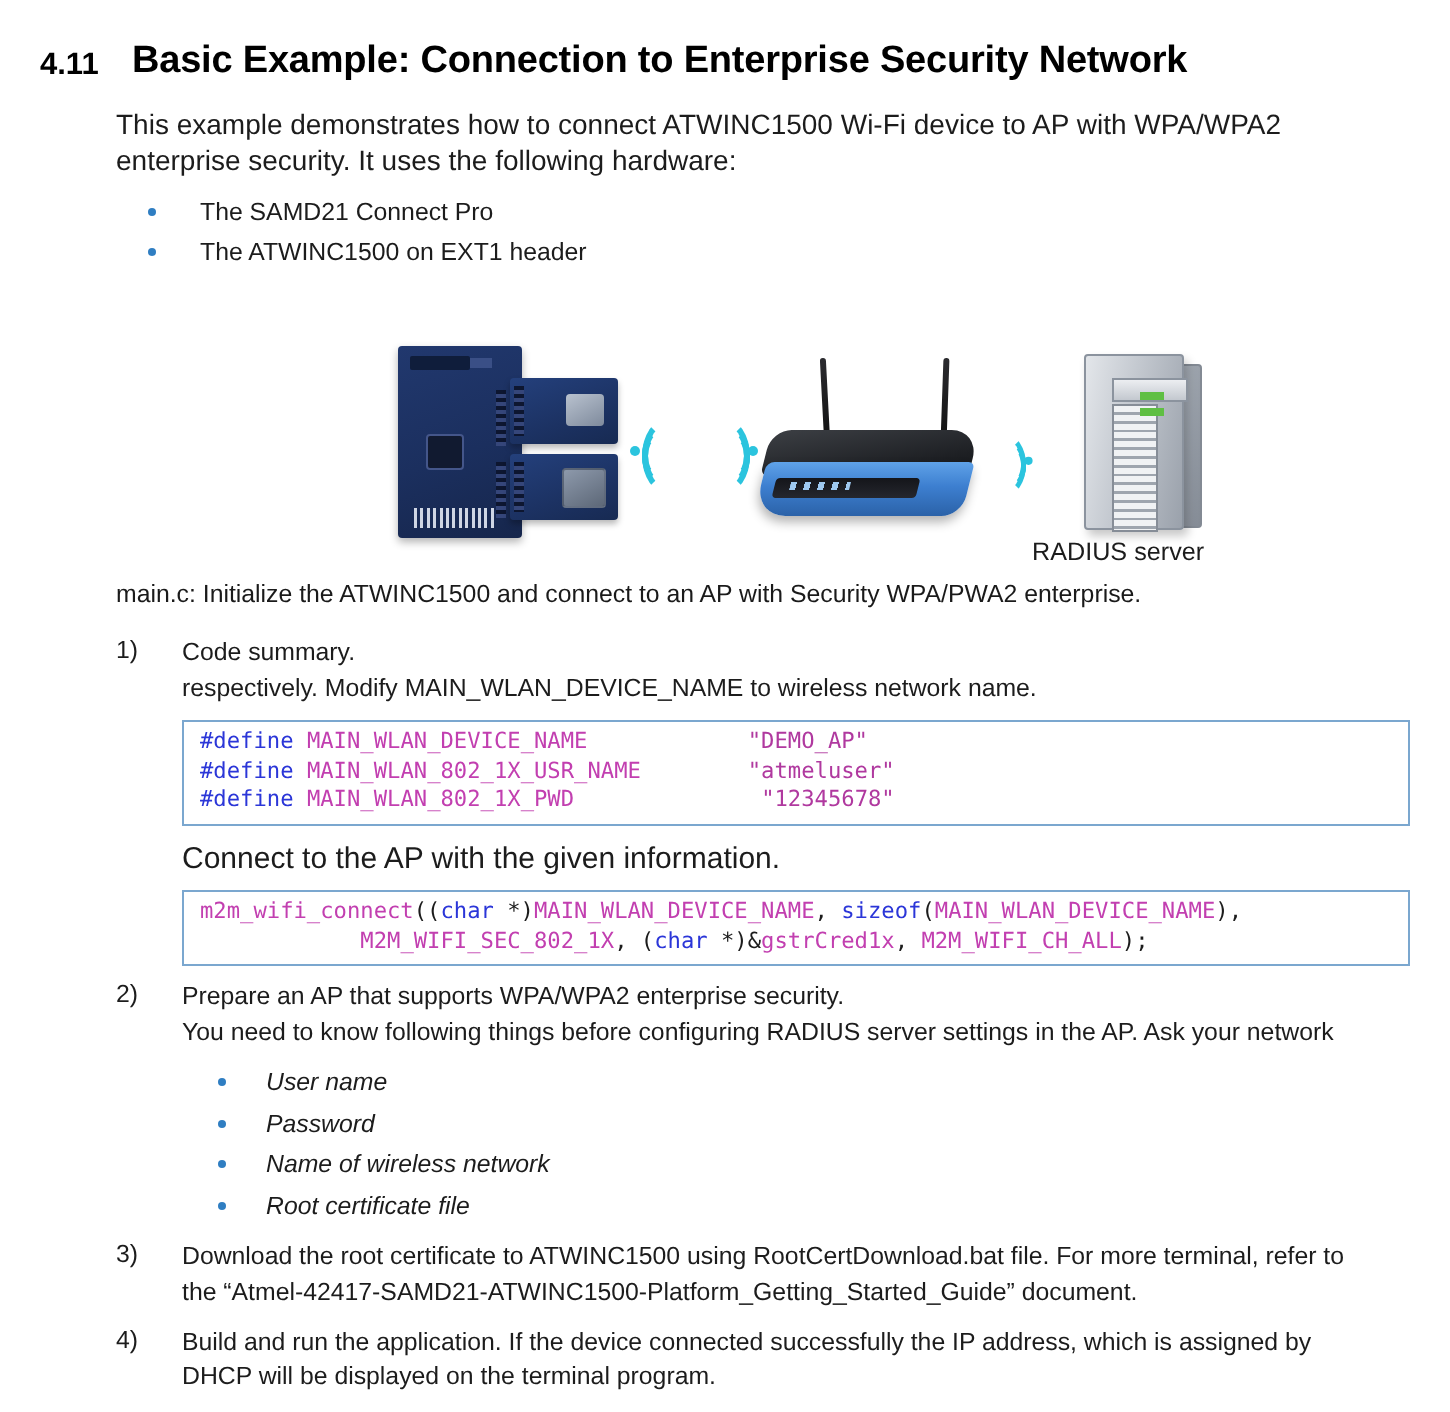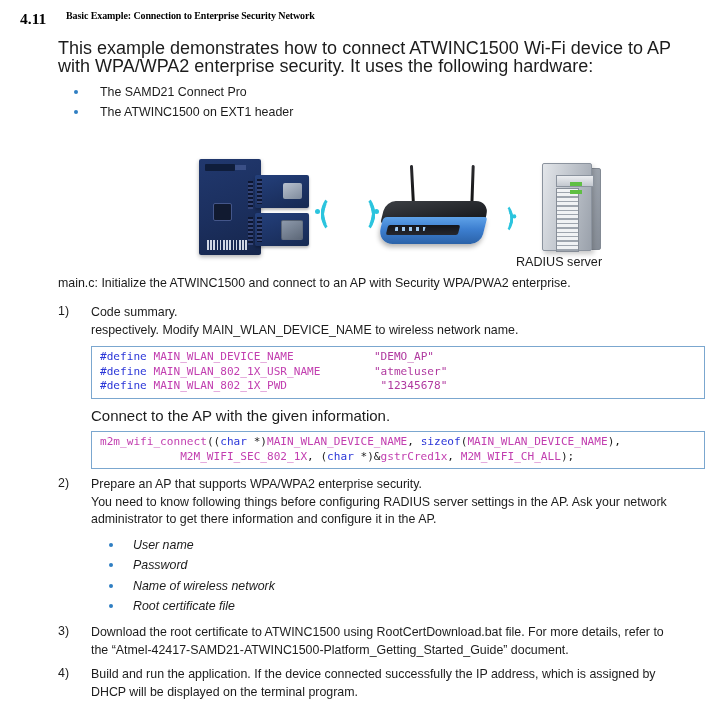--- a/index.html
+++ b/index.html
@@ -12,46 +12,45 @@
     height: 706px;
     position: relative;
     font-family: "Liberation Sans", sans-serif;
     color: #1a1a1a;
     overflow: hidden;
   }
 
   
   .heading {
     display: flex;
-    align-items: flex-start;
-    margin: 10px 0 0 0;
+    align-items: flex-end;
+    margin: 20px 0 0 0;
     padding: 0 20px;
-    font-family: Liberation Serif, serif;
   }
   .heading-num {
     font-size: 15.5px;
     font-weight: bold;
     color: #000;
     width: 46px;
     flex: none;
   }
   .heading-title {
-    font-size: 10px;
+    font-size: 19px;
     font-weight: bold;
     color: #000;
     letter-spacing: -0.1px;
   }
 
   
   .indent {
     margin-left: 58px;
     margin-right: 20px;
   }
   p.para {
-    font-size: 18px;
+    font-size: 14px;
     line-height: 17.5px;
     margin: 12px 0 0 0;
     color: #1c1c1c;
   }
 
   
   ul.bullets {
     list-style: none;
     margin: 7px 0 0 0;
     padding: 0;
@@ -447,32 +446,31 @@
       <div class="note">Connect to the AP with the given information.</div>
 
       <div class="code"><span class="id">m2m_wifi_connect</span><span class="pn">((</span><span class="kw">char</span><span class="pn"> *)</span><span class="id">MAIN_WLAN_DEVICE_NAME</span><span class="pn">, </span><span class="kw">sizeof</span><span class="pn">(</span><span class="id">MAIN_WLAN_DEVICE_NAME</span><span class="pn">),</span>
 <span class="pn">            </span><span class="id">M2M_WIFI_SEC_802_1X</span><span class="pn">, (</span><span class="kw">char</span><span class="pn"> *)&amp;</span><span class="id">gstrCred1x</span><span class="pn">, </span><span class="id">M2M_WIFI_CH_ALL</span><span class="pn">);</span></div>
     </div>
 
     <div class="step">
       <div class="step-num">2)</div>
       <div class="step-line">Prepare an AP that supports WPA/WPA2 enterprise security.</div>
       <div class="step-line">You need to know following things before configuring RADIUS server settings in the AP. Ask your network</div>
-      <div class="step-line">administrator to get there information and configure it in the AP.</div>
       <ul class="substeps">
         <li>User name</li>
         <li>Password</li>
         <li>Name of wireless network</li>
         <li>Root certificate file</li>
       </ul>
     </div>
 
     <div class="step">
       <div class="step-num">3)</div>
-      <div class="step-line">Download the root certificate to ATWINC1500 using RootCertDownload.bat file. For more details, refer to</div>
+      <div class="step-line">Download the root certificate to ATWINC1500 using RootCertDownload.bat file. For more terminal, refer to</div>
       <div class="step-line">the “Atmel-42417-SAMD21-ATWINC1500-Platform_Getting_Started_Guide” document.</div>
     </div>
 
     <div class="step">
       <div class="step-num">4)</div>
       <div class="step-line">Build and run the application. If the device connected successfully the IP address, which is assigned by</div>
       <div class="step-line">DHCP will be displayed on the terminal program.</div>
     </div>
 
   </div>

